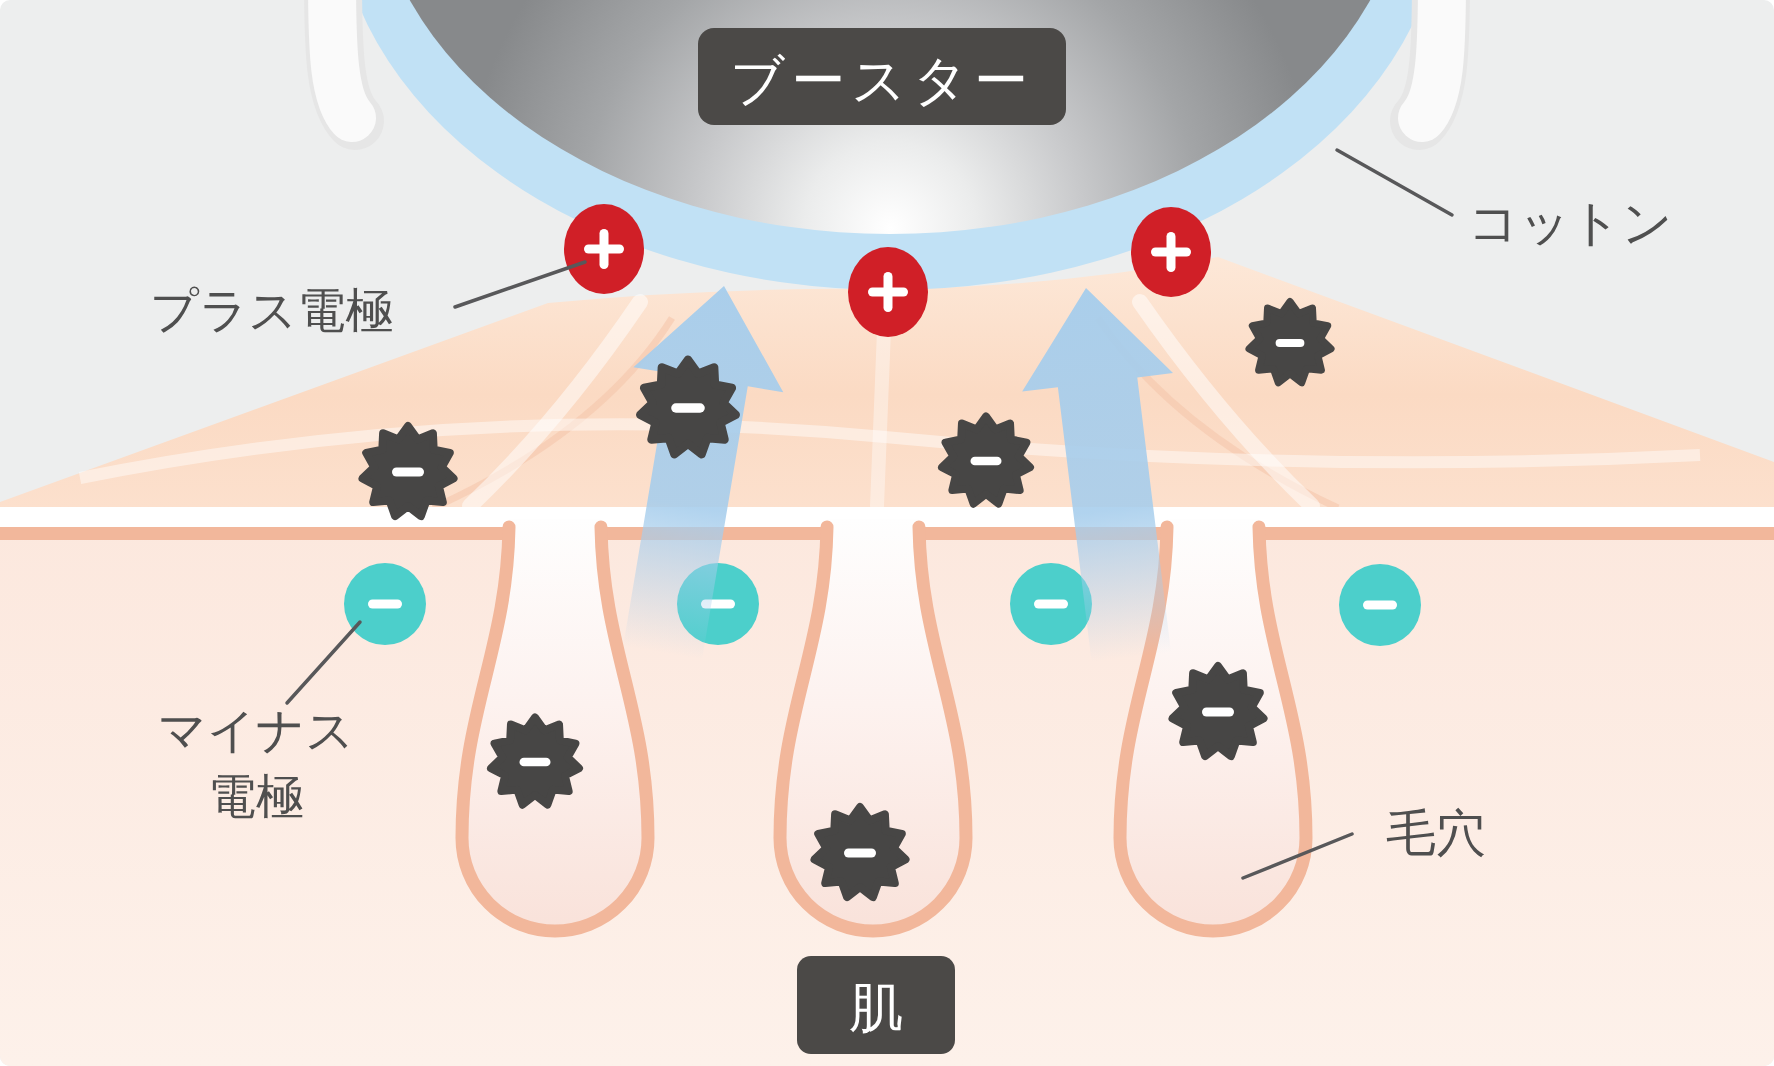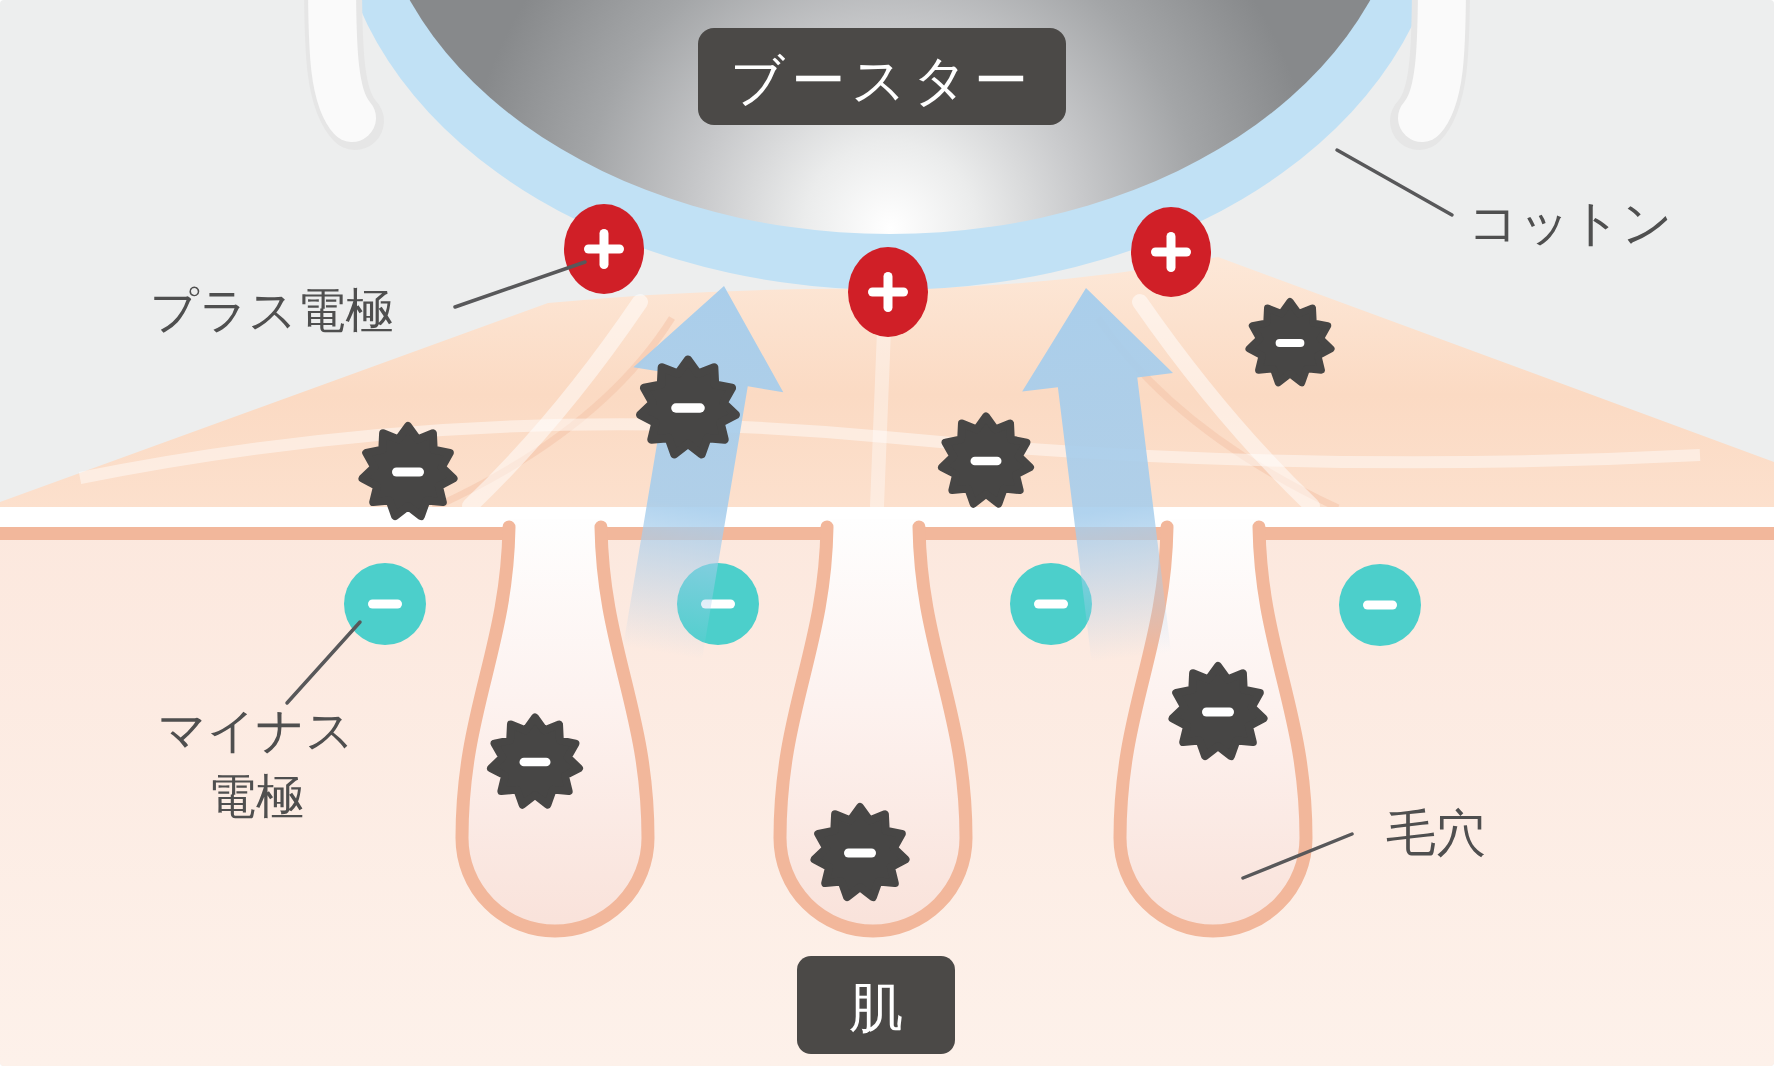--- a/index.html
+++ b/index.html
@@ -1,17 +1,17 @@
 <!DOCTYPE html>
 <html><head>
 <meta charset="utf-8">
 <style>
   html,body{margin:0;padding:0;background:#ffffff;}
   body{font-family:"Liberation Sans","DejaVu Sans",sans-serif;}
-  .stage{width:1774px;height:1066px;border-radius:4px;overflow:hidden;position:relative;}
+  .stage{width:1774px;height:1066px;border-radius:10px;overflow:hidden;position:relative;}
   svg{display:block;}
   text{font-family:"Liberation Sans","DejaVu Sans",sans-serif;}
   .label{fill:#4f4f4f;font-size:48px;font-weight:500;}
   .badge-text{fill:#ffffff;font-size:54px;font-weight:500;letter-spacing:6px;}
   .pointer{stroke:#58585a;stroke-width:3.5;fill:none;stroke-linecap:round;}
 </style>
 </head>
 <body>
 
 <div class="stage">

